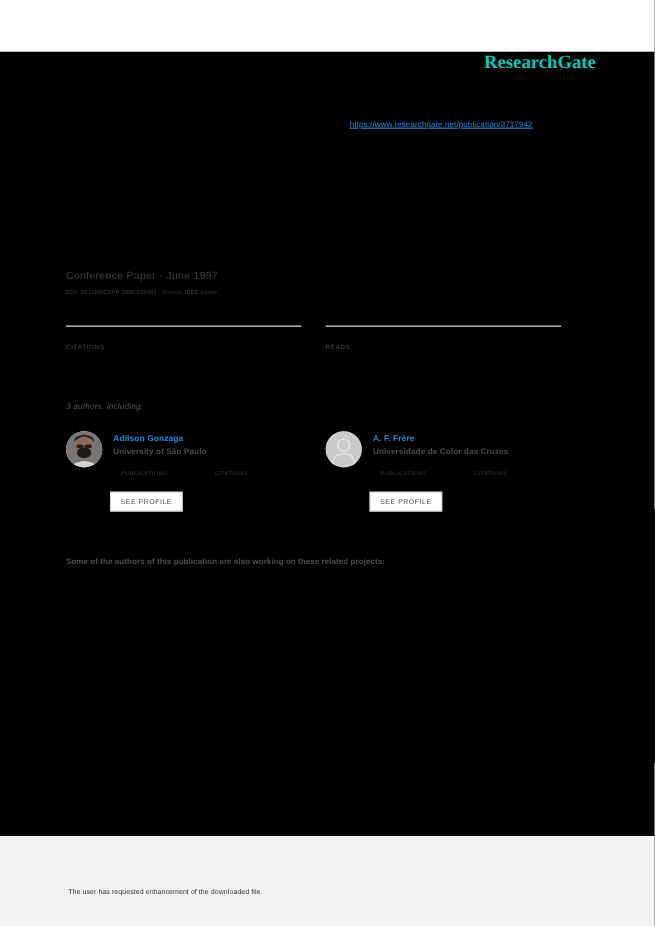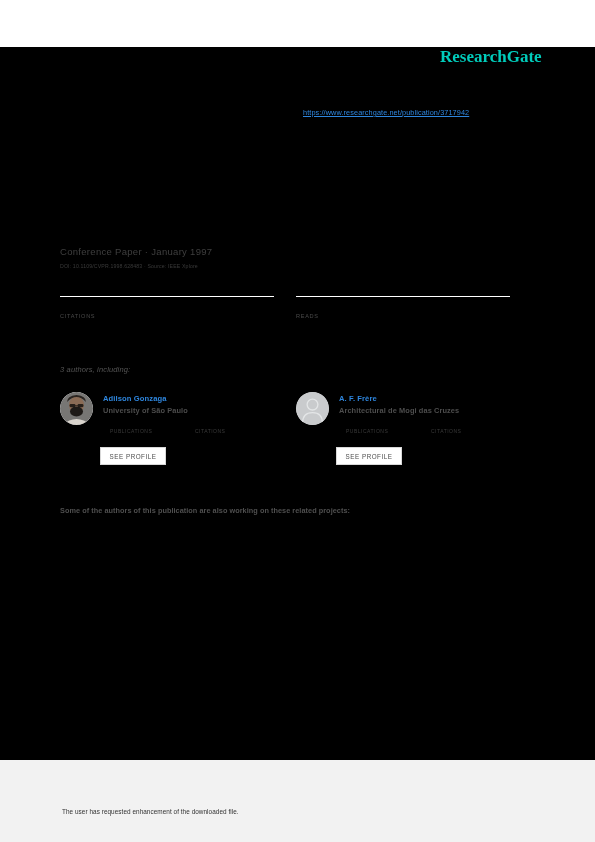--- a/index.html
+++ b/index.html
@@ -48,21 +48,21 @@
     font-size: 17px;
     font-weight: bold;
     color: #00ccbb;
     letter-spacing: 0px;
     white-space: nowrap;
   }
 
   
   .rg-url {
     position: absolute;
-    left: 303px; top: 108px;
+    left: 318px; top: 108px;
     font-size: 7.3px;
     color: #2e86de;
     letter-spacing: 0.1px;
     white-space: nowrap;
   }
 
   
   .pub-type {
     position: absolute;
     left: 60px; top: 246px;
@@ -267,21 +267,21 @@
 
 <div class="page">
 
   <div class="top-white"></div>
   <div class="dark-body"></div>
 
   <div class="rg-logo">ResearchGate</div>
 
   <a class="rg-url" href="#">https://www.researchgate.net/publication/3717942</a>
 
-  <div class="pub-type">Conference Paper · January 1997</div>
+  <div class="pub-type">Conference Paper · June 1997</div>
 
   <div class="pub-doi">DOI: 10.1109/CVPR.1998.628483 · Source: IEEE Xplore</div>
 
   <div class="stat-block citations">
     <div class="stat-rule"></div>
     <div class="stat-value"></div>
     <div class="stat-label">CITATIONS</div>
   </div>
 
   <div class="stat-block reads">
@@ -330,21 +330,21 @@
 
   <div class="author a2">
     <div class="avatar">
       <svg width="33" height="33" viewBox="0 0 33 33">
         <circle cx="16.5" cy="16.5" r="16.5" fill="#c9cbcd"></circle>
         <circle cx="16.5" cy="12.6" r="5.4" fill="none" stroke="#e4e6e7" stroke-width="1.3"></circle>
         <path d="M6.6 31 Q6.6 20.6 16.5 20.6 Q26.4 20.6 26.4 31" fill="none" stroke="#e4e6e7" stroke-width="1.3"></path>
       </svg>
     </div>
     <div class="author-name">A. F. Frère</div>
-    <div class="author-affil">Architectural de Mogi das Cruzes</div>
+    <div class="author-affil">Universidade de Color das Cruzes</div>
     <div class="author-stats">
       <div class="stat-col">
         <div class="num"></div>
         <div class="cap">PUBLICATIONS</div>
       </div>
       <div class="stat-col">
         <div class="num"></div>
         <div class="cap">CITATIONS</div>
       </div>
     </div>

